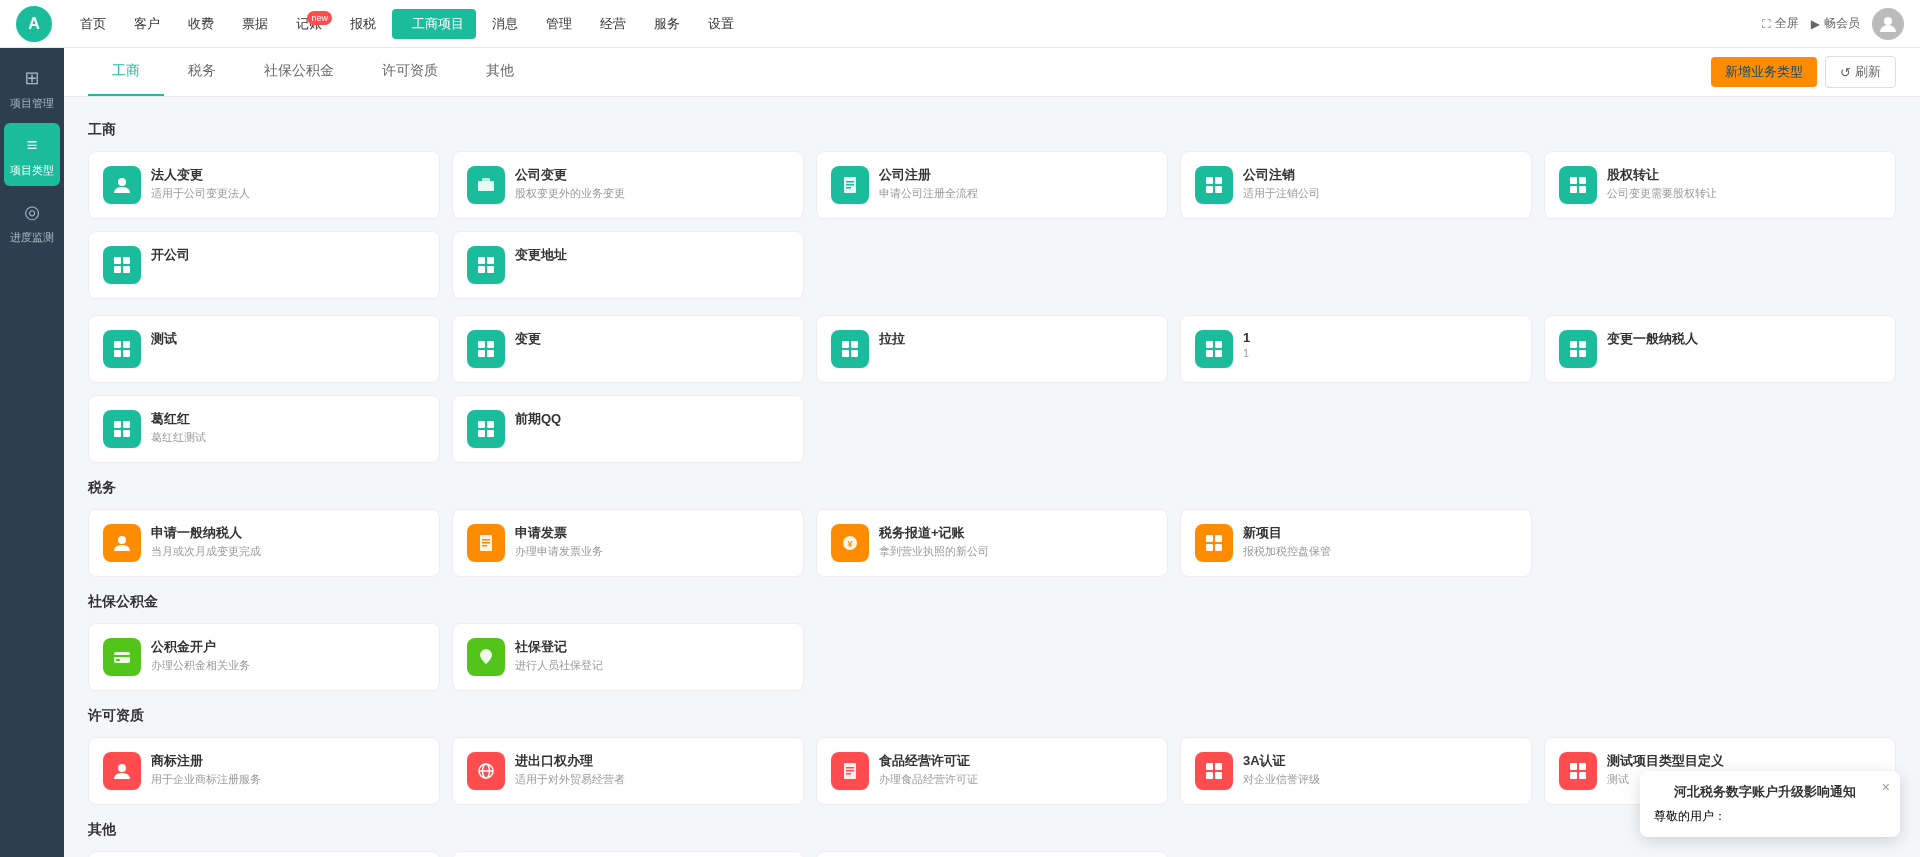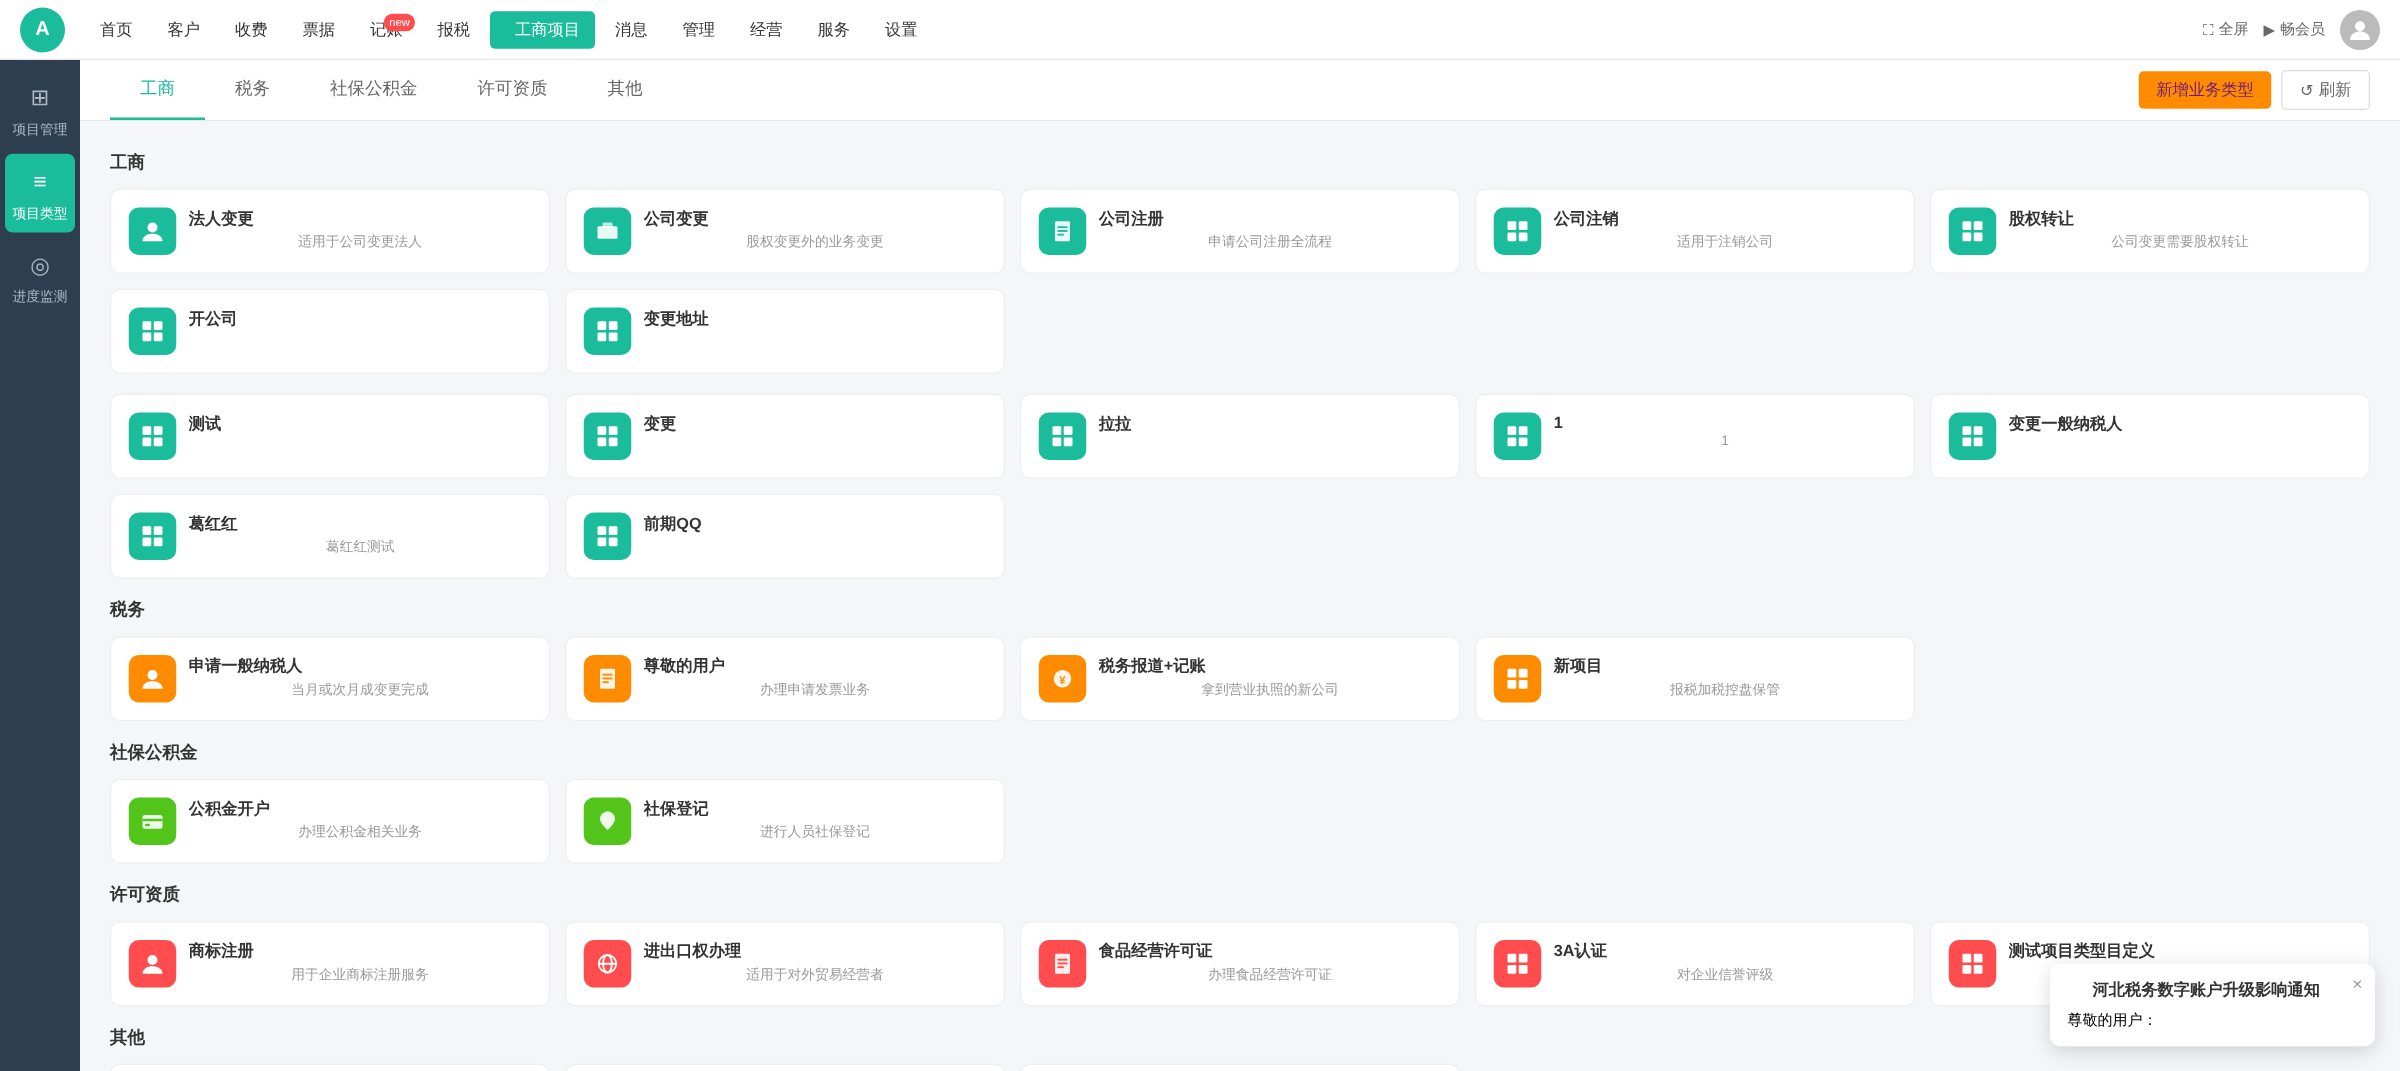--- a/index.html
+++ b/index.html
@@ -133,21 +133,21 @@
     }
     .tab-item.active {
       color: #1abc9c;
       border-bottom-color: #1abc9c;
     }
     .header-actions {
       display: flex; align-items: center; gap: 8px;
     }
     .btn-new-type {
       background: #ff8c00;
-      color: #701a75;
+      color: #0c4a6e;
       border: none;
       padding: 6px 14px;
       border-radius: 4px;
       cursor: pointer;
       font-size: 13px;
     }
     .btn-refresh {
       background: #fff;
       color: #666;
       border: 1px solid #ddd;
@@ -204,21 +204,20 @@
       overflow: hidden;
       text-overflow: ellipsis;
     }
     .card-desc {
       font-size: 11px;
       color: #999;
       margin-top: 2px;
       white-space: nowrap;
       overflow: hidden;
       text-overflow: ellipsis;
-      text-align: center;
     }
 
     
     .notification-popup {
       position: fixed;
       bottom: 20px;
       right: 20px;
       width: 260px;
       background: #fff;
       border-radius: 8px;
@@ -542,21 +541,21 @@
           <div class="business-card">
       <div class="card-icon" style="background:#ff8c00;">
         <svg width="20" height="20" viewBox="0 0 20 20" fill="white">
                 <rect x="4" y="2" width="12" height="16" rx="1" fill="white" opacity="0.9"></rect>
                 <rect x="6" y="6" width="8" height="1.5" fill="#ff8c00"></rect>
                 <rect x="6" y="9" width="8" height="1.5" fill="#ff8c00"></rect>
                 <rect x="6" y="12" width="5" height="1.5" fill="#ff8c00"></rect>
               </svg>
       </div>
       <div class="card-text">
-        <div class="card-name">尊敬的用户</div>
+        <div class="card-name">申请发票</div>
         <div class="card-desc">办理申请发票业务</div>
       </div>
     </div>
           <div class="business-card">
       <div class="card-icon" style="background:#ff8c00;">
         <svg width="20" height="20" viewBox="0 0 20 20" fill="white">
                 <circle cx="10" cy="10" r="7" fill="white" opacity="0.9"></circle>
                 <text x="10" y="14" text-anchor="middle" font-size="9" fill="#ff8c00" font-weight="bold">¥</text>
               </svg>
       </div>

